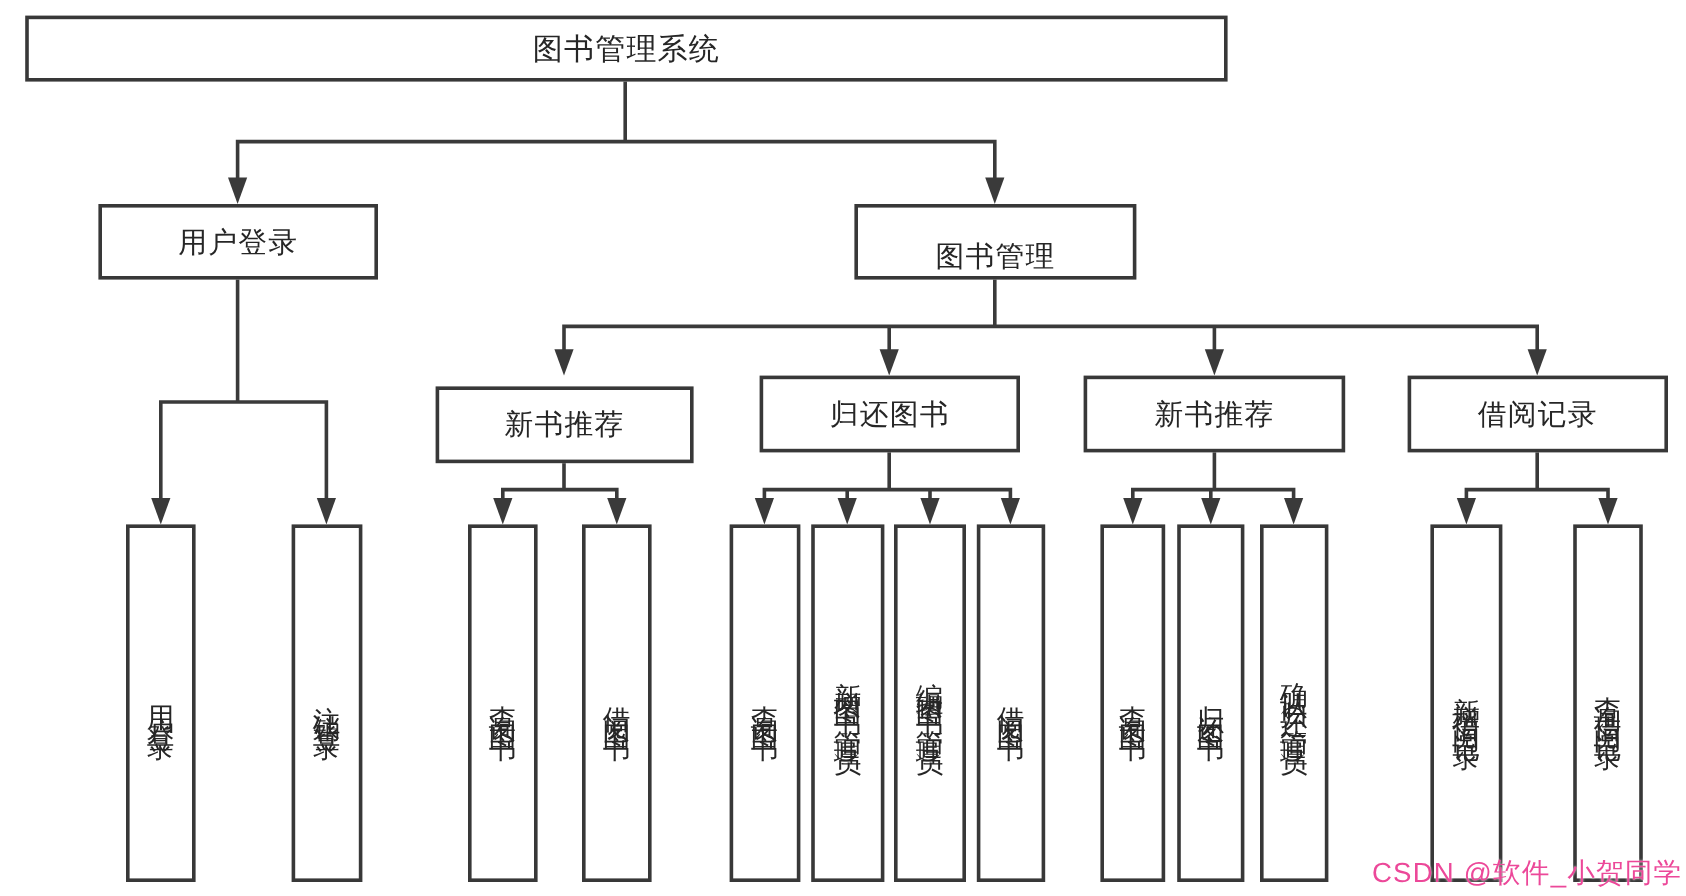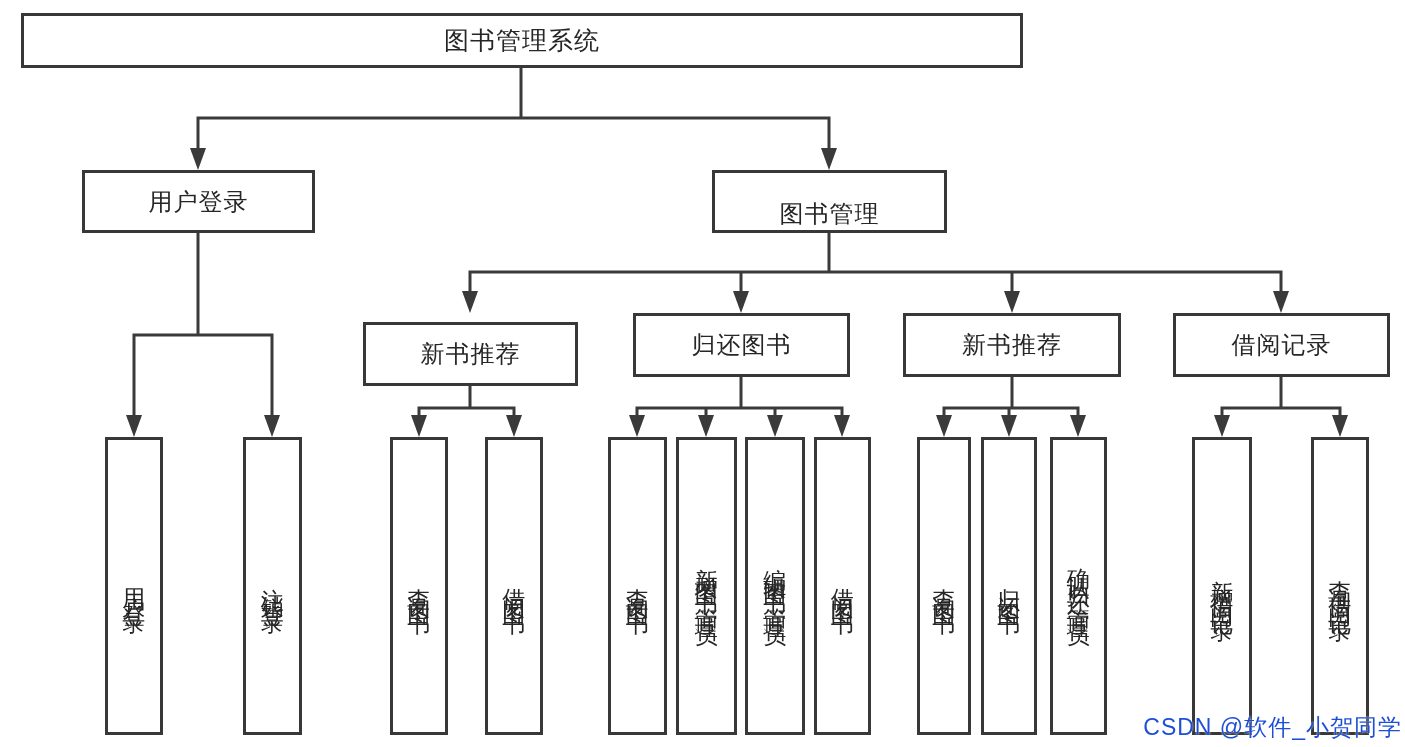--- a/index.html
+++ b/index.html
@@ -51,21 +51,21 @@
     line-height: 1.15;
     white-space: nowrap;
   }
 
   .watermark {
     position: absolute;
     right: 3px;
     top: 712px;
     z-index: 2;
     font-size: 23px;
-    color: #1d4ed8;
+    color: #ec4899;
     text-shadow: 0 0 2px #ffffff;
     letter-spacing: 1px;
   }
 </style>
 </head>
 <body>
 
 <div class="stage">
 
   <svg class="connectors" viewBox="0 0 1405 747" xmlns="http://www.w3.org/2000/svg">

